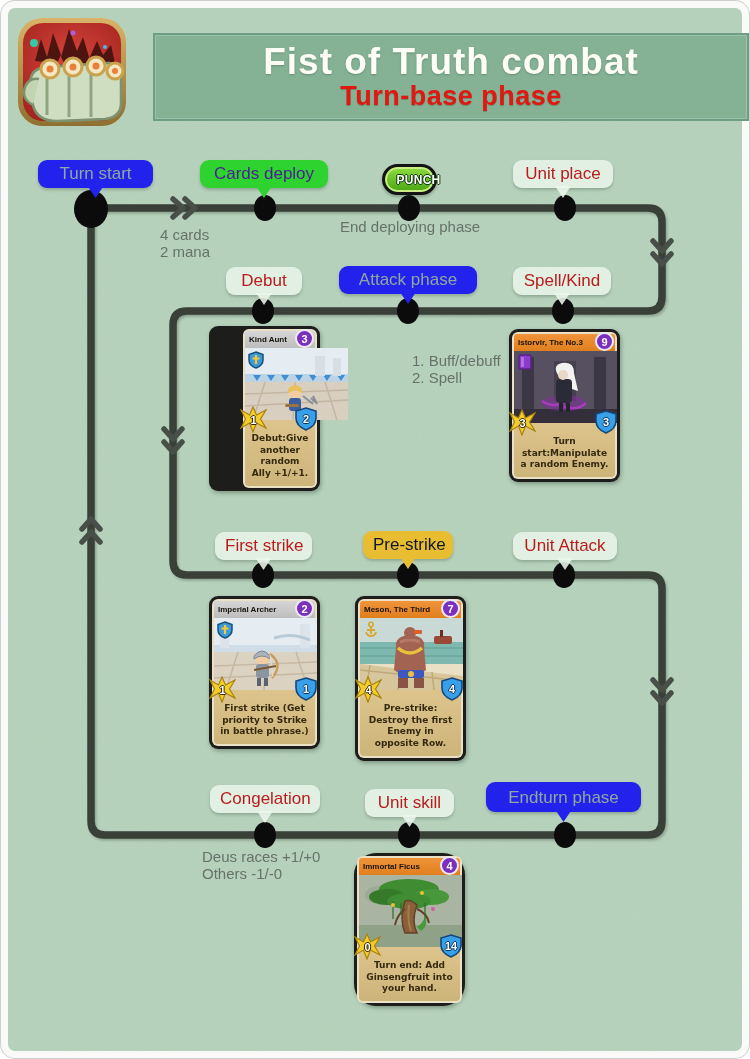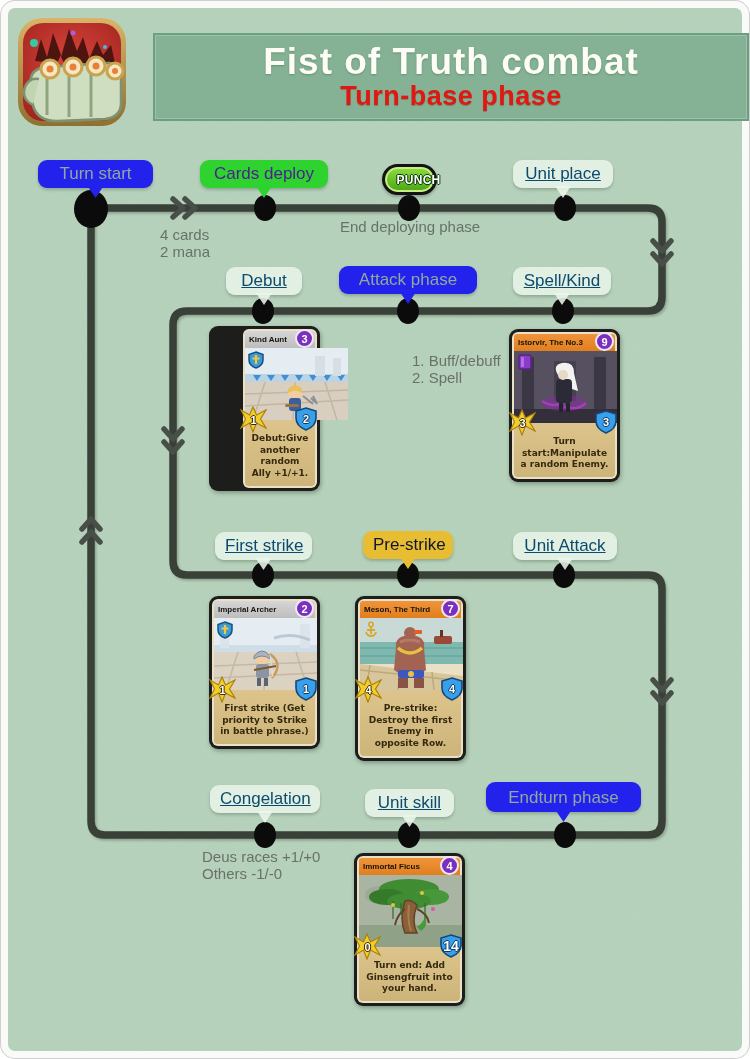--- a/index.html
+++ b/index.html
@@ -22,21 +22,21 @@
   
   .node{position:absolute;z-index:4;border-radius:9px;text-align:center;
         font-size:17px;line-height:1;padding:5px 10px 6px;white-space:nowrap;
         box-shadow:0 2px 3px rgba(30,50,40,.25);}
   .node .tail{position:absolute;left:50%;top:100%;margin-left:-8px;margin-top:-2px;
         width:16px;height:12px;clip-path:polygon(0 0,100% 0,50% 100%);}
   .node.blue{background:#2222ec;color:#90a89d;}
   .node.blue .tail{background:#2222ec;}
   .node.green{background:#2fd32f;color:#4c1d95;}
   .node.green .tail{background:#2fd32f;}
-  .node.light{background:rgba(236,246,236,.82);color:#0c4a6e;text-decoration:underline;}
+  .node.light{background:rgba(236,246,236,.82);color:#b91c1c;}
   .node.light .tail{background:rgba(236,246,236,.88);}
   .node.yellow{background:#e9bd32;color:#0f172a;}
   .node.yellow .tail{background:#e9bd32;}
   
   .punch{position:absolute;left:374px;top:156px;width:55px;height:31px;z-index:4;
          border:3px solid #141414;border-radius:16px;
          background:linear-gradient(#8fdd3f,#49a513);
          box-shadow:inset 0 0 0 2px #c9ec86,0 2px 3px rgba(30,50,40,.3);
          display:flex;align-items:center;justify-content:center;}
   .punch b{color:#fff;font-size:12px;letter-spacing:.3px;
@@ -56,21 +56,21 @@
         display:flex;align-items:center;justify-content:center;}
   .card-art{position:relative;height:72px;overflow:visible;}
   .card-art svg.art{position:absolute;inset:0;border-radius:0;}
   .race-icon{position:absolute;left:3px;top:3px;z-index:2;}
   .atk,.hp{position:absolute;z-index:3;display:flex;align-items:center;justify-content:center;}
   .atk{left:-5px;bottom:-13px;width:27px;height:27px;}
   .hp{right:-2px;bottom:-11px;width:22px;height:24px;}
   .atk b,.hp b{position:absolute;color:#fff;font-size:11px;font-weight:bold;
         text-shadow:-1px 0 0 #3a2a05,1px 0 0 #3a2a05,0 -1px 0 #3a2a05,0 1px 0 #3a2a05;}
   .hp b{text-shadow:-1px 0 0 #0c3a66,1px 0 0 #0c3a66,0 -1px 0 #0c3a66,0 1px 0 #0c3a66;}
-  .hp b.small{font-size:14px;}
+  .hp b.small{font-size:11px;}
   .card-text{background:linear-gradient(#dcc48c,#cdb479);border-radius:0 0 4px 4px;
         min-height:40px;padding:13px 5px 6px;text-align:center;color:#35290f;
         font-size:9px;font-weight:bold;line-height:1.3;font-family:"DejaVu Sans",sans-serif;}
 </style>
 </head>
 <body>
 
 <div id="stage">
  <div class="page">
 
@@ -403,21 +403,21 @@
         <svg width="22" height="24">
                 <path d="M11 1 L21 4 V11 Q21 19 11 23 Q1 19 1 11 V4 Z" fill="#38a0e8" stroke="#14487c" stroke-width="1.6"></path>
               </svg>
         <b>4</b>
       </span>
     </div>
     <div class="card-text">Pre-strike: Destroy the first Enemy in opposite Row.</div>
    </div>
   </article>
 
-  <article class="card" style="left:346px;top:845px;">
+  <article class="card" style="left:346px;top:845px;border-radius:22px;">
    <div class="card-inner">
     <div class="card-title orange">
       <span>Immortal Ficus</span>
       <span class="cost">4</span>
     </div>
     <div class="card-art">
       <svg class="art" width="103" height="72">
         <rect width="103" height="72" fill="#aab4a2"></rect>
         <rect y="50" width="103" height="22" fill="#8fa288"></rect>
         <ellipse cx="20" cy="20" rx="14" ry="9" fill="#9aa694" opacity="0.8"></ellipse>

